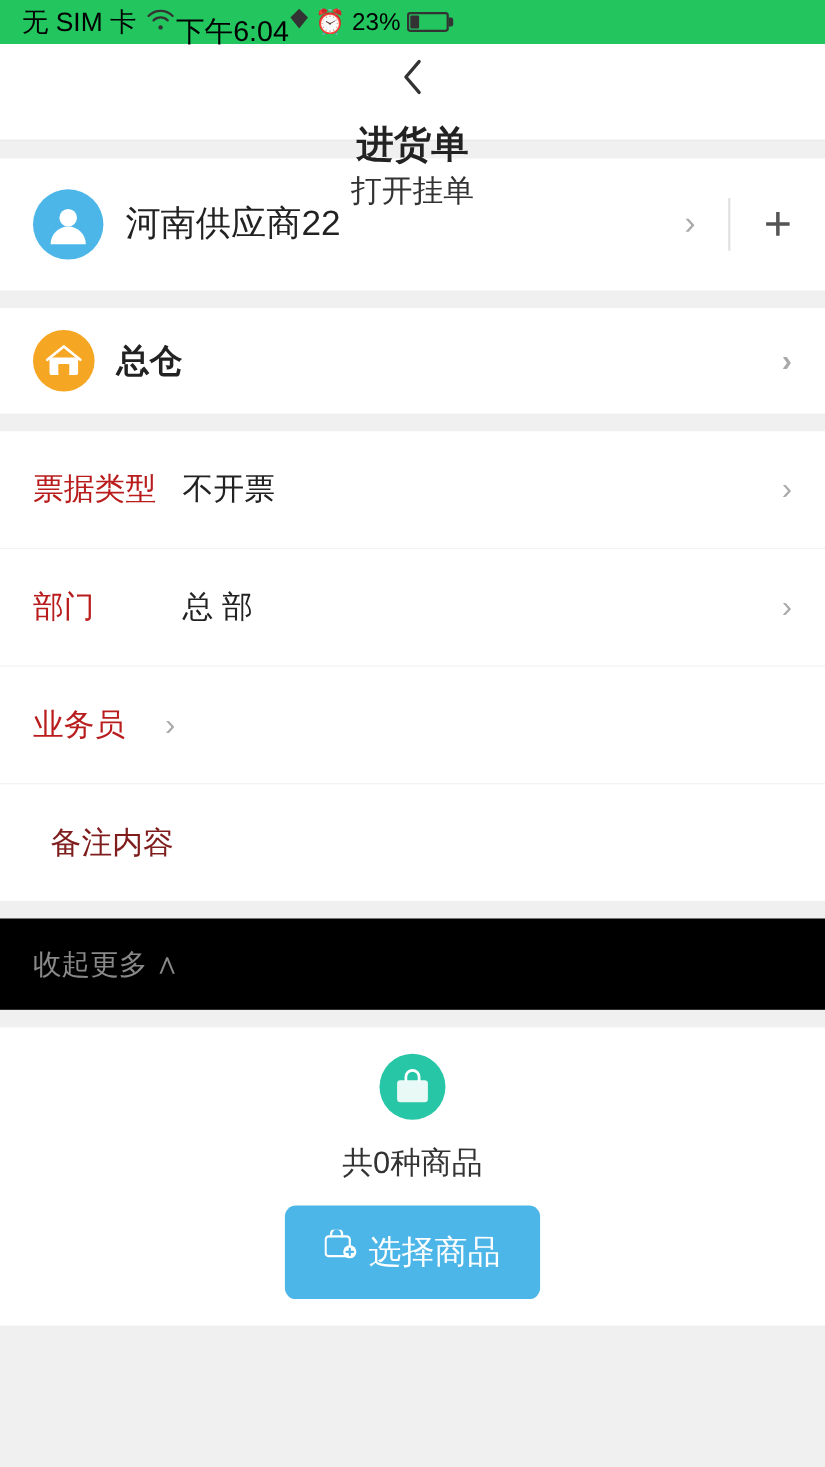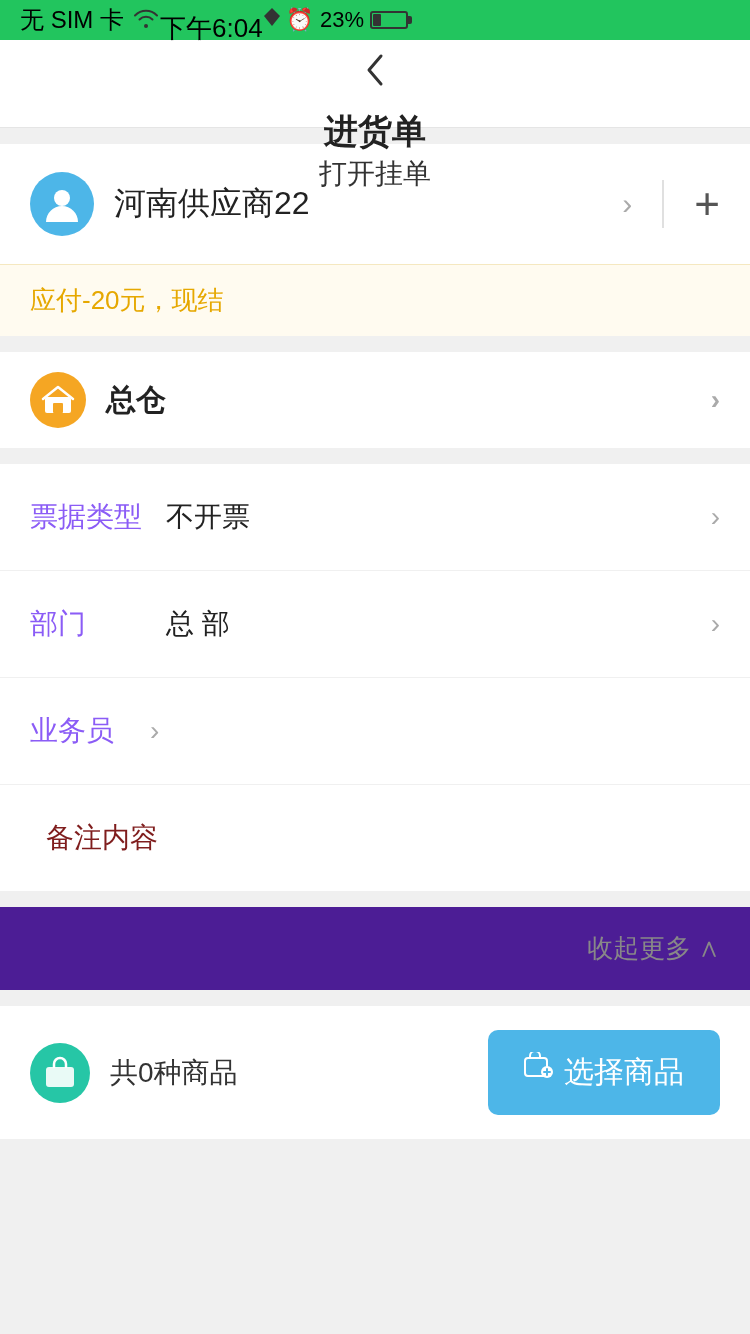--- a/index.html
+++ b/index.html
@@ -150,53 +150,54 @@
     .form-row {
       display: flex;
       align-items: center;
       padding: 34px 30px;
       border-bottom: 1px solid #f0f0f0;
       min-height: 90px;
     }
     .form-row:last-child { border-bottom: none; }
     .form-label {
       font-size: 28px;
-      color: #8b5cf6;
+      color: #b91c1c;
       width: 120px;
       flex-shrink: 0;
     }
     .form-value {
       flex: 1;
       font-size: 28px;
       color: #222;
       padding-left: 16px;
     }
     .form-placeholder {
       color: #7f1d1d;
     }
 
     
     .collapse-row {
-      background: #4c1d95;
+      background: #000000;
       margin-top: 16px;
       padding: 24px 30px;
-      text-align: right;
+      text-align: left;
       font-size: 26px;
       color: #888;
       cursor: pointer;
     }
 
     
     .bottom-bar {
       background: #fff;
       margin-top: 16px;
       display: flex;
       align-items: center;
       padding: 24px 30px;
       gap: 20px;
+      flex-direction: column;
     }
     .product-icon {
       width: 60px;
       height: 60px;
       border-radius: 50%;
       background: #26c6a6;
       display: flex;
       align-items: center;
       justify-content: center;
       flex-shrink: 0;
@@ -295,23 +296,20 @@
       <svg viewBox="0 0 40 40" fill="none">
         <circle cx="20" cy="14" r="8" fill="#fff"></circle>
         <path d="M4 38c0-8.8 7.2-16 16-16s16 7.2 16 16" fill="#fff"></path>
       </svg>
     </div>
     <span class="supplier-name">河南供应商22</span>
     <span class="supplier-chevron">›</span>
     <div class="supplier-divider"></div>
     <span class="supplier-add">+</span>
   </div>
-  <div class="notice-banner">
-    <span>应付-20元，现结</span>
-  </div>
 </div>
 
 <div class="card">
   <div class="warehouse-row">
     <div class="warehouse-icon">
       <svg viewBox="0 0 34 34" fill="none">
         <rect x="4" y="14" width="26" height="16" rx="2" fill="#fff"></rect>
         <path d="M2 16L17 4l15 12" stroke="#fff" stroke-width="2.5" fill="none" stroke-linecap="round" stroke-linejoin="round"></path>
         <rect x="12" y="20" width="10" height="10" rx="1" fill="#f5a623"></rect>
       </svg>

